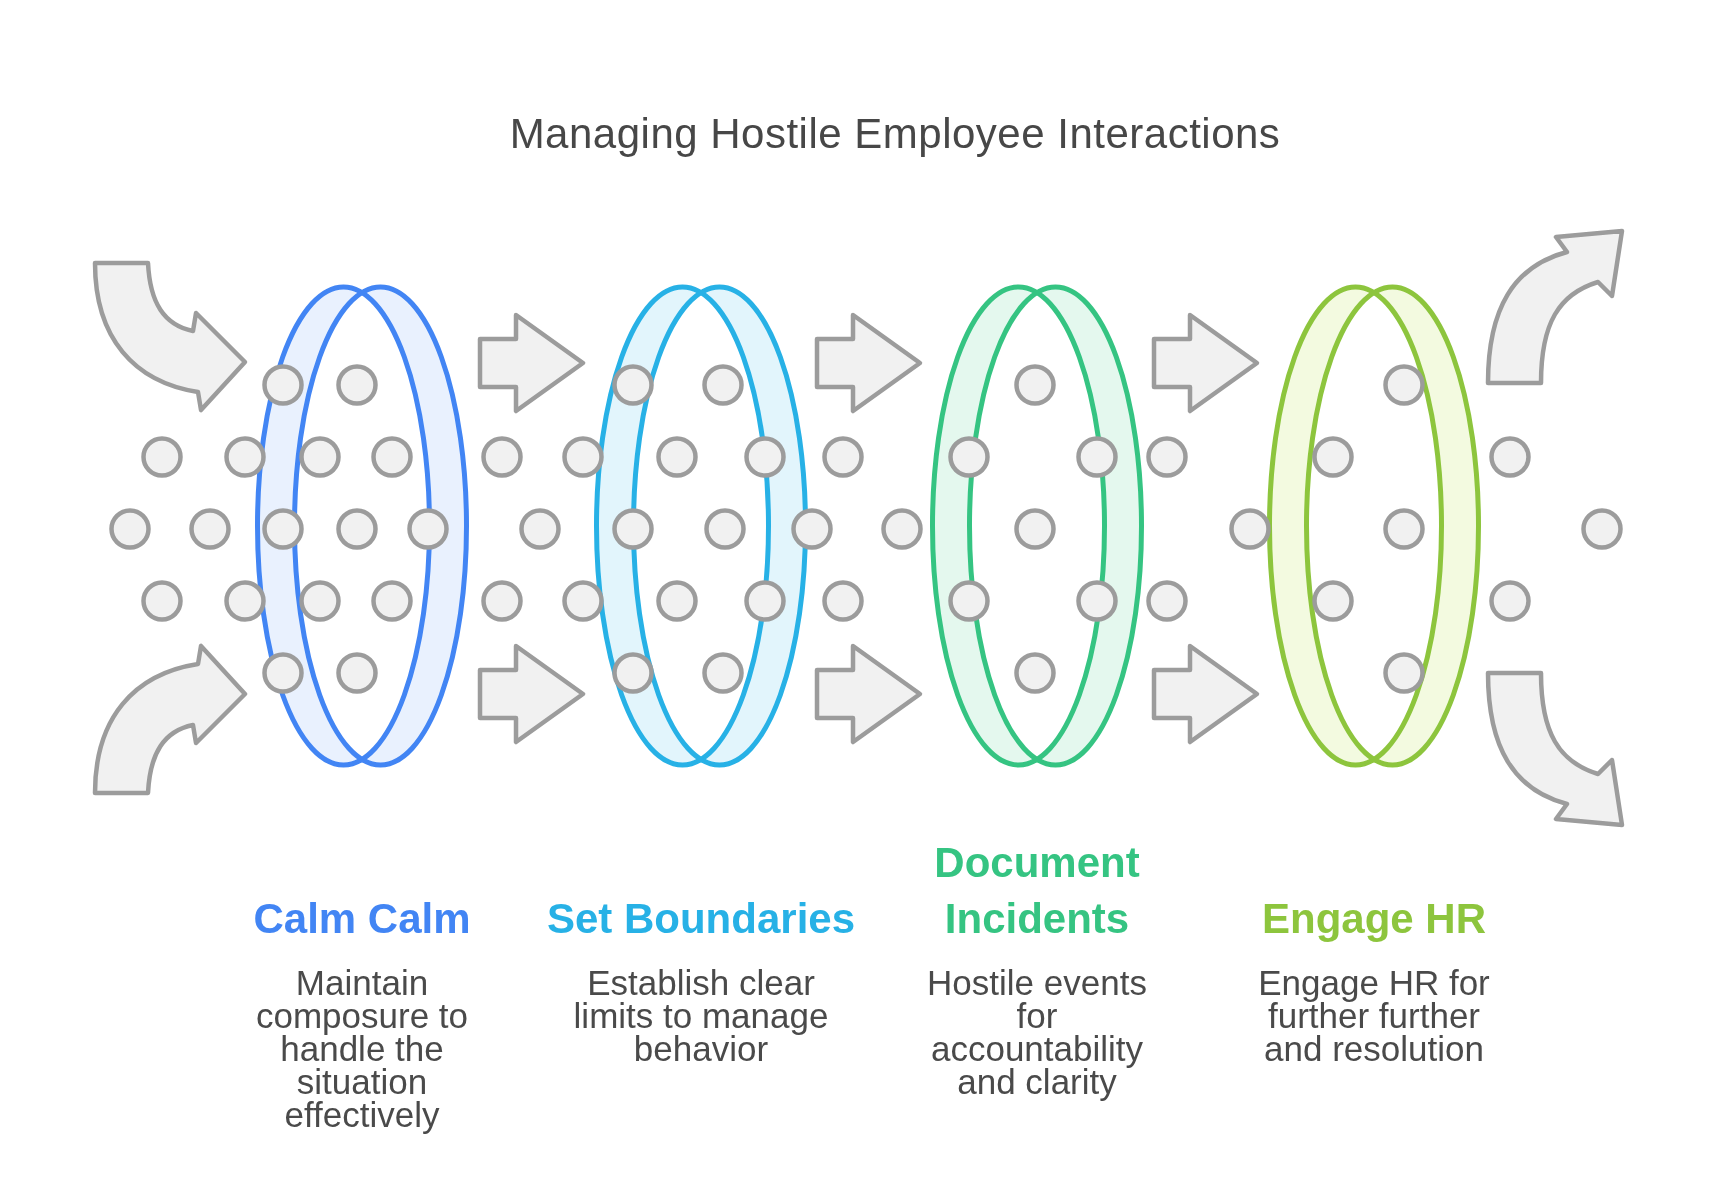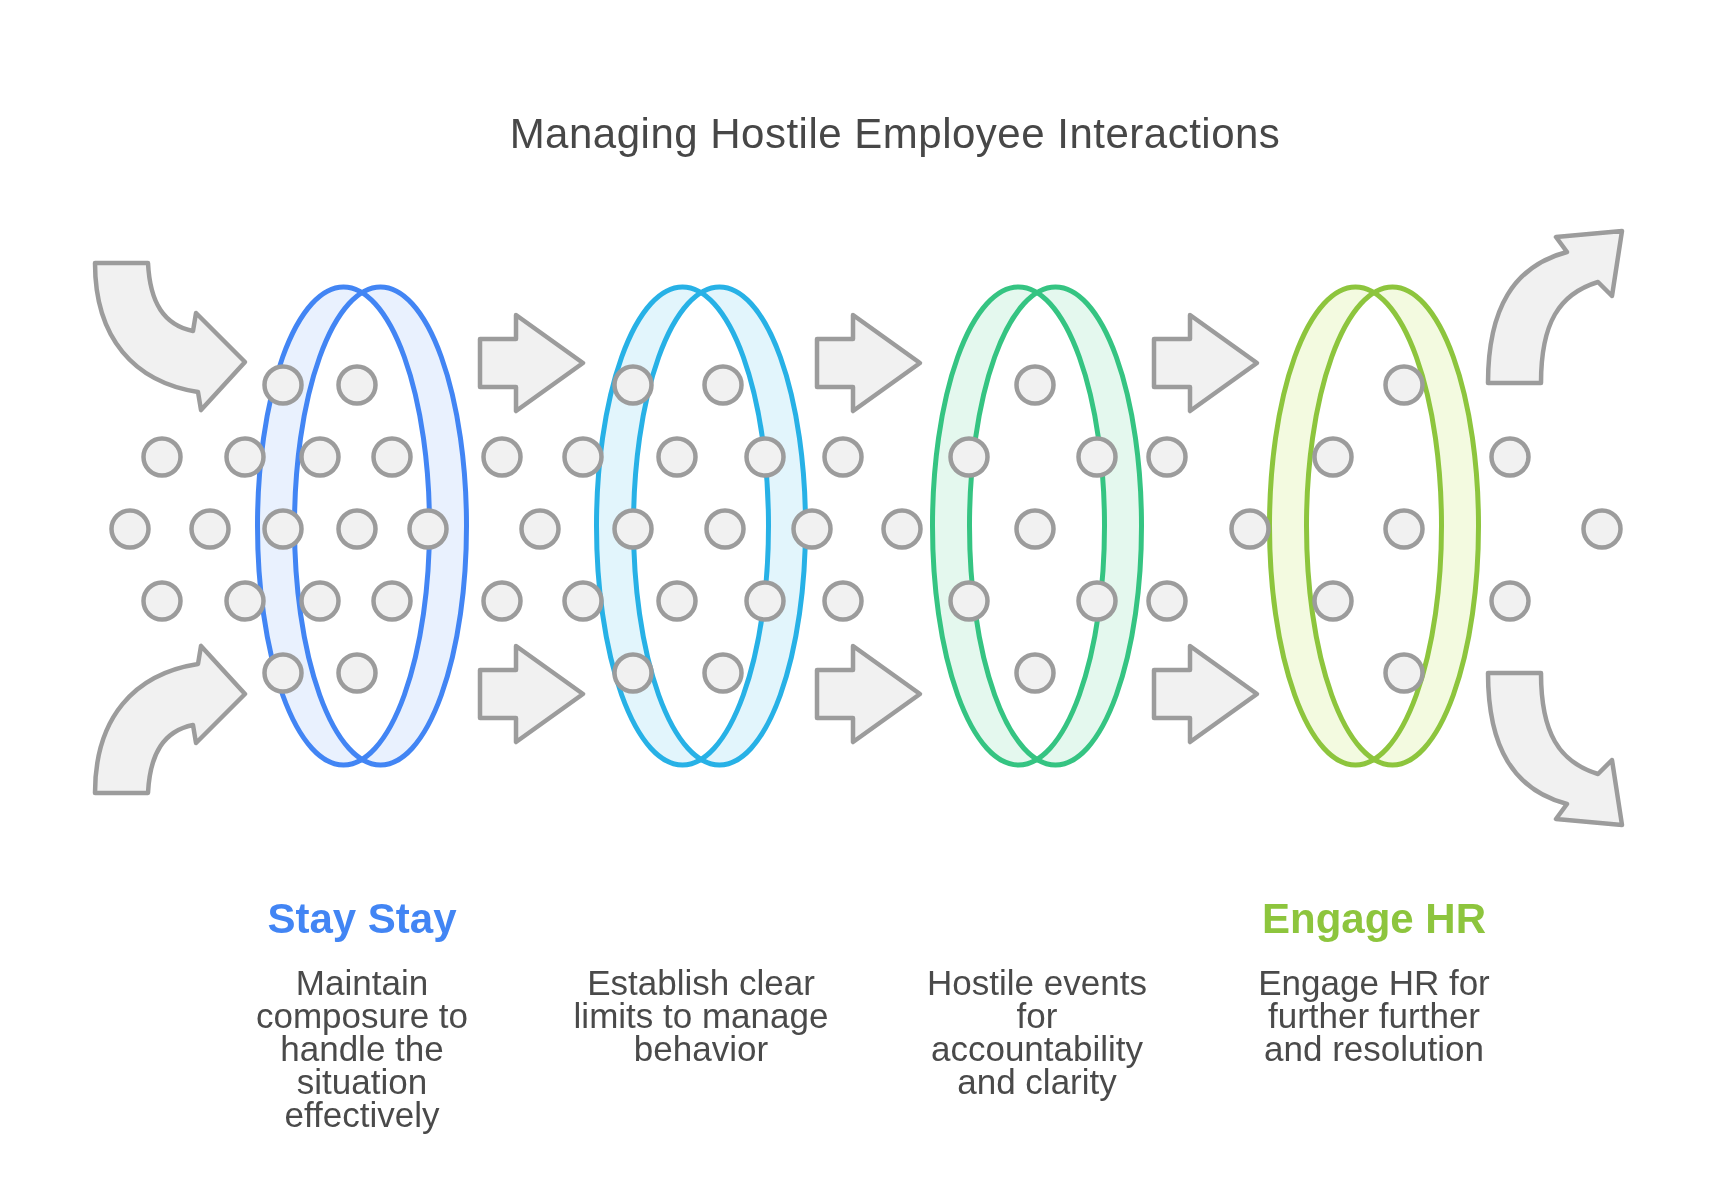--- a/index.html
+++ b/index.html
@@ -130,21 +130,23 @@
         <circle cx="357" cy="673" r="18.5" fill="#f1f1f1" stroke="#9c9c9c" stroke-width="4.5"></circle>
         <circle cx="633" cy="673" r="18.5" fill="#f1f1f1" stroke="#9c9c9c" stroke-width="4.5"></circle>
         <circle cx="723" cy="673" r="18.5" fill="#f1f1f1" stroke="#9c9c9c" stroke-width="4.5"></circle>
         <circle cx="1035" cy="673" r="18.5" fill="#f1f1f1" stroke="#9c9c9c" stroke-width="4.5"></circle>
         <circle cx="1404" cy="673" r="18.5" fill="#f1f1f1" stroke="#9c9c9c" stroke-width="4.5"></circle>
       </g>
   </svg>
 
   <div class="title">Managing Hostile Employee Interactions</div>
 
-  <div class="stage-heading" style="width: 300px; left: 212px; color: rgb(66, 133, 244);">Stay Stay</div>
+  <div class="stage-heading" style="width: 300px; left: 212px; color: rgb(66, 133, 244);">Calm Calm</div>
+  <div class="stage-heading" style="width: 400px; left: 501px; color: rgb(39, 177, 230);">Set Boundaries</div>
+  <div class="stage-heading" style="width: 280px; left: 897px; color: rgb(53, 196, 130);">Document Incidents</div>
   <div class="stage-heading" style="width: 300px; left: 1224px; color: rgb(141, 197, 61);">Engage HR</div>
 
   <div class="stage-desc" style="width: 260px; left: 232px;">Maintain composure to handle the situation effectively</div>
   <div class="stage-desc" style="width: 290px; left: 556px;">Establish clear limits to manage behavior</div>
   <div class="stage-desc" style="width: 250px; left: 912px;">Hostile events for accountability and clarity</div>
   <div class="stage-desc" style="width: 250px; left: 1249px;">Engage HR for further further and resolution</div>
 
 </div>
 
 </body></html>

